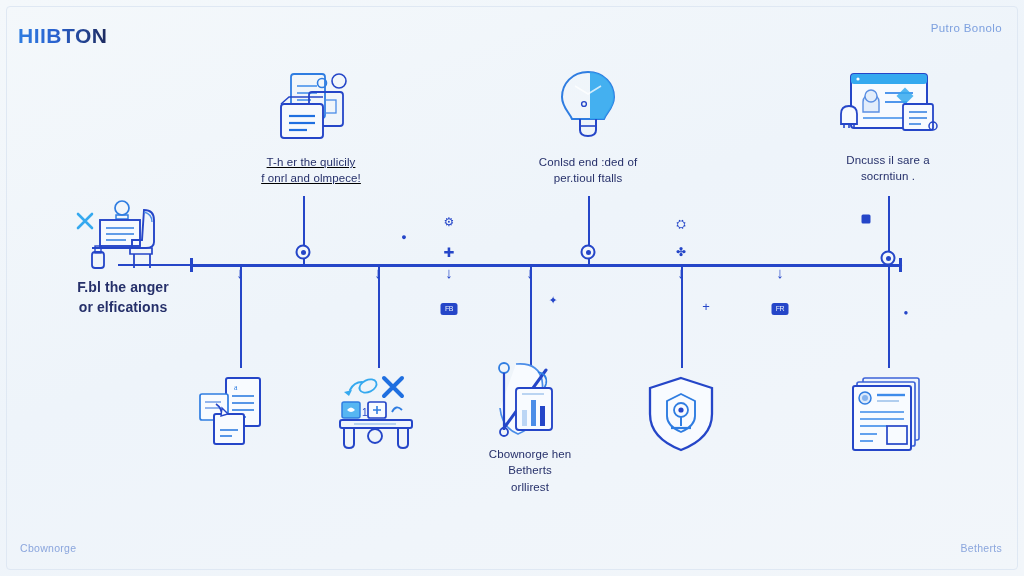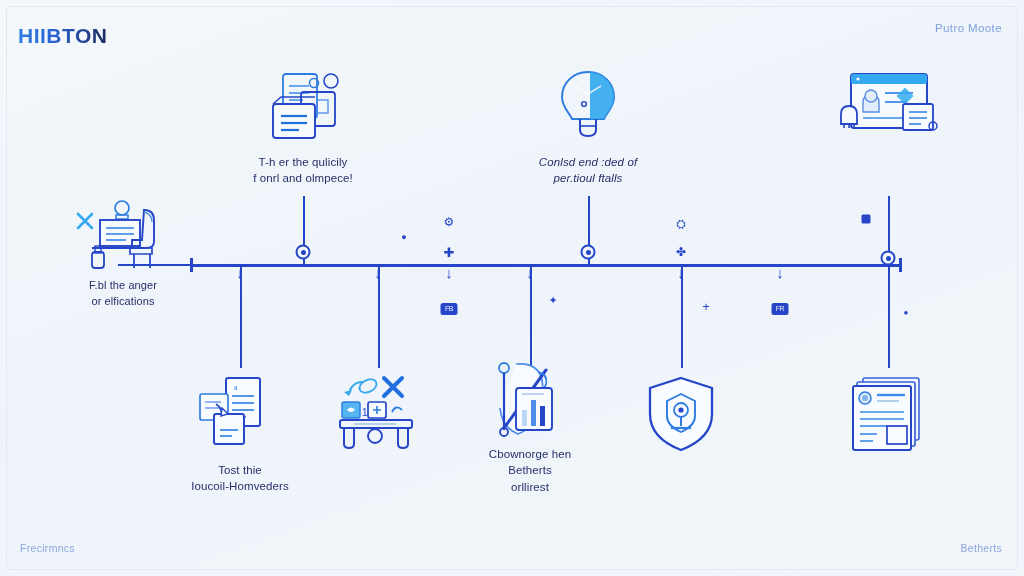--- a/index.html
+++ b/index.html
@@ -90,44 +90,44 @@
   .mstone{ position:absolute; text-align:center; }
   .mstone .art{
     height:86px; display:flex; align-items:flex-end; justify-content:center;
   }
   .mstone .cap{
     font-size:11.5px; line-height:1.42; color:#26306a;
     letter-spacing:.1px; margin-top:8px; white-space:pre-line;
     font-weight:500;
   }
   .mstone.side .art{ height:74px; }
-  .mstone.side .cap{ font-size:11px; }
+  .mstone.side .cap{ font-size:14px;font-weight:bold; }
 
   svg{ display:block; overflow:visible; }
 </style>
 </head>
 <body>
 
 <div class="frame-border"></div>
 
 <div class="brand">HIIBTON</div>
-<div class="header-right">Putro Moote</div>
+<div class="header-right">Putro Bonolo</div>
 
 <div class="axis"></div>
 <div class="axis-cap" style="left:190px;"></div>
 <div class="axis-cap" style="left:899px;"></div>
 
 <div class="stem" style="left:190px; top:265px; width:0; height:0;"></div>
 <div style="position:absolute;left:118px;top:264px;width:72px;height:2px;background:#2546c8;"></div>
 
 <div class="stem" style="left:303px; top:196px; height:68px;"></div>
 <div class="node" style="left:303px; top:252px;">
     <span class="pupil"></span>
   </div>
-<div class="mstone" style="left:228px; top:60px; width:150px;">
+<div class="mstone" style="left:236px; top:60px; width:150px;text-decoration:underline;">
   <div class="art">
     <svg width="92" height="82" viewBox="0 0 92 82">
       <rect x="26" y="10" width="34" height="44" rx="3" fill="none" stroke="#2f7de1" stroke-width="1.8"></rect>
       <line x1="32" y1="22" x2="52" y2="22" stroke="#3d8bea" stroke-width="1.5"></line>
       <line x1="32" y1="29" x2="52" y2="29" stroke="#3d8bea" stroke-width="1.5"></line>
       <line x1="32" y1="36" x2="46" y2="36" stroke="#3d8bea" stroke-width="1.5"></line>
       <circle cx="57" cy="19" r="4.5" fill="none" stroke="#2f7de1" stroke-width="1.6"></circle>
       <circle cx="74" cy="17" r="7" fill="none" stroke="#2546c8" stroke-width="1.6"></circle>
       <rect x="44" y="28" width="34" height="34" rx="3" fill="none" stroke="#2546c8" stroke-width="1.8"></rect>
       <rect x="60" y="36" width="11" height="13" fill="none" stroke="#4b8de8" stroke-width="1.3"></rect>
@@ -139,21 +139,21 @@
     </svg>
   </div>
   <div class="cap">T-h er the qulicily
 f onrl and olmpece!</div>
 </div>
 
 <div class="stem" style="left:588px; top:196px; height:68px;"></div>
 <div class="node" style="left:588px; top:252px;">
     <span class="pupil"></span>
   </div>
-<div class="mstone" style="left:508px; top:60px; width:160px;font-style:italic;">
+<div class="mstone" style="left:508px; top:60px; width:160px;">
   <div class="art">
     <svg width="76" height="82" viewBox="0 0 76 82">
       <path d="M38 8 C22 8 12 20 12 33 C12 43 19 48 22 55 L54 55 C57 48 64 43 64 33 C64 20 54 8 38 8 Z" fill="none" stroke="#2f7de1" stroke-width="2"></path>
       <path d="M38 8 C54 8 64 20 64 33 C64 43 57 48 54 55 L40 55 L40 8 Z" fill="#35a9ef" opacity=".92"></path>
       <path d="M30 55 L30 66 Q30 72 38 72 Q46 72 46 66 L46 55" fill="none" stroke="#2546c8" stroke-width="2"></path>
       <line x1="31" y1="62" x2="45" y2="62" stroke="#2546c8" stroke-width="1.6"></line>
       <circle cx="34" cy="40" r="2.4" fill="none" stroke="#2546c8" stroke-width="1.4"></circle>
       <path d="M25 22 L38 30 L51 22" fill="none" stroke="#ffffff" stroke-width="1.6" opacity=".75"></path>
     </svg>
   </div>
@@ -181,20 +181,22 @@
       <line x1="76" y1="50" x2="94" y2="50" stroke="#2f7de1" stroke-width="1.5"></line>
       <line x1="76" y1="56" x2="94" y2="56" stroke="#2f7de1" stroke-width="1.5"></line>
       <line x1="76" y1="62" x2="88" y2="62" stroke="#2f7de1" stroke-width="1.5"></line>
       <circle cx="100" cy="64" r="4" fill="none" stroke="#2546c8" stroke-width="1.5"></circle>
       <path d="M8 52 q0-8 8-8 q8 0 8 8 v10 h-16 z" fill="#f7faff" stroke="#2546c8" stroke-width="1.8"></path>
       <line x1="11" y1="62" x2="11" y2="66" stroke="#2546c8" stroke-width="1.6"></line>
       <line x1="16" y1="62" x2="16" y2="66" stroke="#2546c8" stroke-width="1.6"></line>
       <line x1="21" y1="62" x2="21" y2="66" stroke="#2546c8" stroke-width="1.6"></line>
     </svg>
   </div>
+  <div class="cap">Dncuss il sare a
+socrntiun .</div>
 </div>
 
 <div class="mstone side" style="left:58px; top:196px; width:130px;">
   <div class="art">
     <svg width="118" height="74" viewBox="0 0 118 74">
       <path d="M14 18 L28 32 M28 18 L14 32" stroke="#35a9ef" stroke-width="2.6" stroke-linecap="round"></path>
       <circle cx="58" cy="12" r="7" fill="none" stroke="#2f7de1" stroke-width="1.7"></circle>
       <path d="M52 19 h12 v4 h-12 z" fill="none" stroke="#2f7de1" stroke-width="1.5"></path>
       <rect x="36" y="24" width="40" height="26" fill="#f7faff" stroke="#2546c8" stroke-width="1.9"></rect>
       <line x1="42" y1="32" x2="70" y2="32" stroke="#2f7de1" stroke-width="1.5"></line>
@@ -227,22 +229,20 @@
       <rect x="8" y="20" width="28" height="26" rx="2" fill="#f8fbff" stroke="#2f7de1" stroke-width="1.7"></rect>
       <line x1="13" y1="28" x2="29" y2="28" stroke="#5b8fe3" stroke-width="1.3"></line>
       <line x1="13" y1="34" x2="29" y2="34" stroke="#5b8fe3" stroke-width="1.3"></line>
       <rect x="22" y="40" width="30" height="30" rx="2" fill="#f8fbff" stroke="#2546c8" stroke-width="2"></rect>
       <line x1="28" y1="56" x2="46" y2="56" stroke="#2f7de1" stroke-width="1.6"></line>
       <line x1="28" y1="62" x2="40" y2="62" stroke="#2f7de1" stroke-width="1.6"></line>
       <path d="M24 30 q6 4 6 12" fill="none" stroke="#2546c8" stroke-width="1.6"></path>
       <path d="M30 34 l6 6 l-7 2 z" fill="#f8fbff" stroke="#2546c8" stroke-width="1.4"></path>
     </svg>
   </div>
-  <div class="cap">Tost thie
-Ioucoil-Homveders</div>
 </div>
 
 <div class="stem" style="left:378px; top:265px; height:103px;"></div>
 <div class="mstone" style="left:310px; top:368px; width:136px;">
   <div class="art">
     <svg width="100" height="80" viewBox="0 0 100 80">
       <path d="M22 16 q4 -8 12 -8" fill="none" stroke="#35a9ef" stroke-width="2" stroke-linecap="round"></path>
       <path d="M16 18 l8 -2 l-3 6 z" fill="#35a9ef"></path>
       <ellipse cx="40" cy="12" rx="9" ry="6" transform="rotate(-25 40 12)" fill="none" stroke="#35a9ef" stroke-width="1.8"></ellipse>
       <path d="M56 4 L74 22 M74 4 L56 22" stroke="#1f6fe0" stroke-width="4" stroke-linecap="round"></path>
@@ -333,14 +333,14 @@
   </div>
 <div id="arrow-layer">
     <div class="arrow-mark" style="left: 240px; top: 265px;">↓</div>
     <div class="arrow-mark" style="left: 378px; top: 265px;">↓</div>
     <div class="arrow-mark" style="left: 449px; top: 265px;">↓</div>
     <div class="arrow-mark" style="left: 530px; top: 265px;">↓</div>
     <div class="arrow-mark" style="left: 681px; top: 265px;">↓</div>
     <div class="arrow-mark" style="left: 780px; top: 265px;">↓</div>
   </div>
 
-<div class="footer-left">Frecirmncs</div>
+<div class="footer-left">Cbownorge</div>
 <div class="footer-right">Betherts</div>
 
 </body></html>

